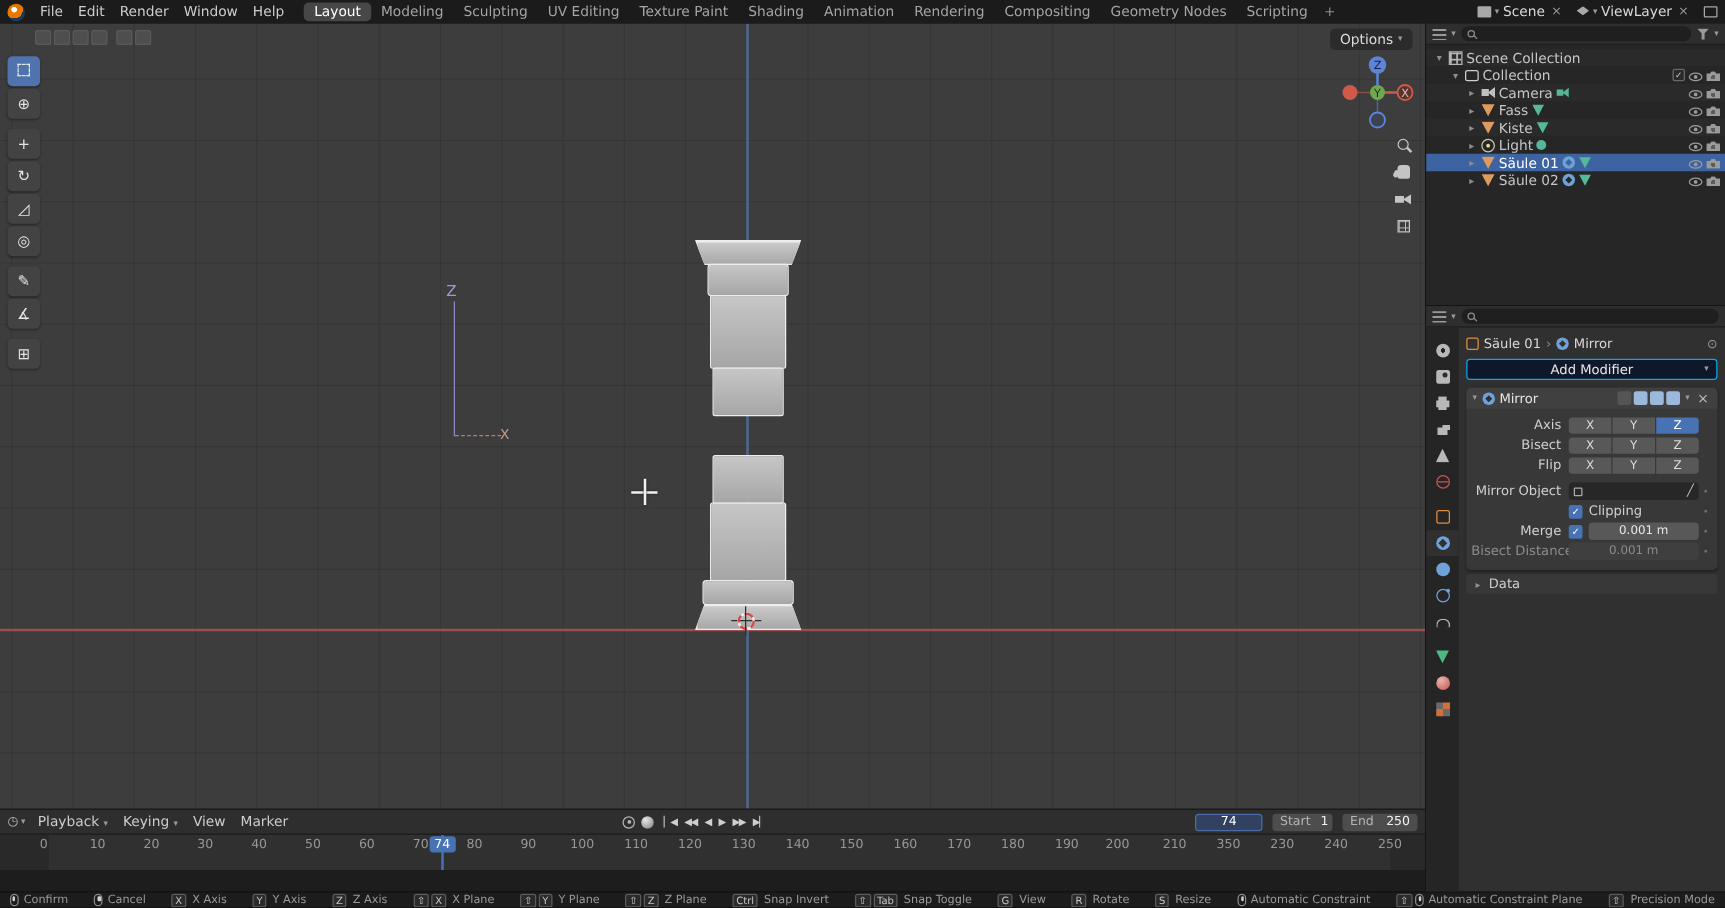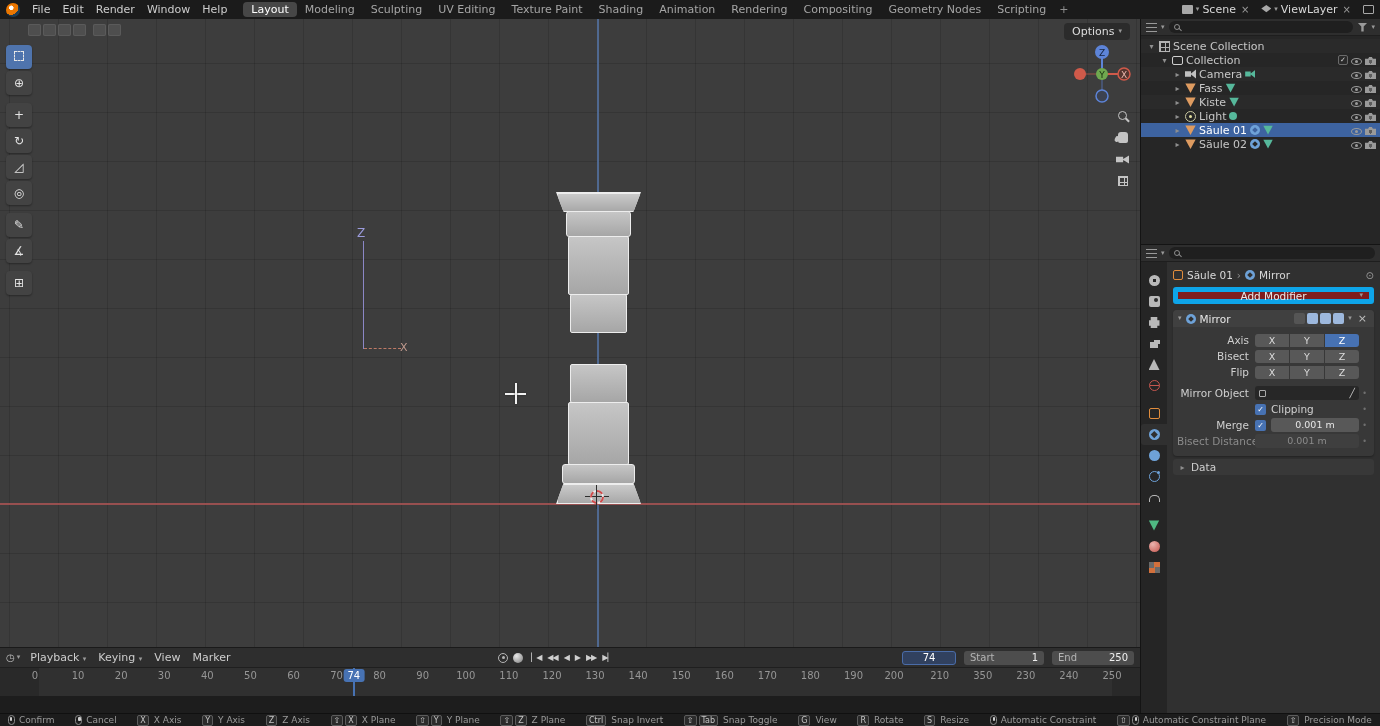--- a/index.html
+++ b/index.html
@@ -106,22 +106,22 @@
   .tl-center{position:absolute;left:498px;display:flex;align-items:center;gap:5px;}
   .reckey{width:10px;height:10px;border:1.5px solid #b5b5b5;border-radius:50%;position:relative;display:inline-block;}
   .recdot{position:absolute;inset:2.5px;background:#b5b5b5;border-radius:50%;}
   .keysphere{width:10px;height:10px;border-radius:50%;background:radial-gradient(circle at 35% 30%,#e8e8e8,#7c7c7c);display:inline-block;}
   .tbtn{color:#cfcfcf;font-size:8px;letter-spacing:-1px;padding:2px 3px;}
   .tl-right{margin-left:auto;display:flex;align-items:center;gap:8px;}
   .framefield{width:54px;height:14px;background:#31415f;border:1px solid #4a6ca8;border-radius:3px;color:#fff;text-align:center;font-size:10px;line-height:12px;}
   .field{height:14px;background:#4d4d4d;border-radius:3px;display:flex;align-items:center;padding:0 6px;font-size:10px;gap:8px;}
   .field .flabel{color:#b4b4b4;}
   .field .fval{color:#efefef;margin-left:auto;}
-  .field.start{width:80px;}
-  .field.end{width:82px;}
+  .field.start{width:48px;}
+  .field.end{width:60px;}
   .tl-ruler{position:relative;height:29px;background:#292929;border-top:1px solid #1f1f1f;overflow:hidden;}
   .range-band{position:absolute;left:39px;width:1073px;top:0;bottom:0;background:#303030;}
   .tick{position:absolute;top:2px;transform:translateX(-50%);color:#969696;font-size:10px;}
   .playhead{position:absolute;top:0;bottom:0;width:2px;background:#4772b3;transform:translateX(-1px);}
   .ph-badge{position:absolute;top:1px;left:1px;transform:translateX(-50%);background:#4772b3;color:#fff;font-size:10px;padding:0 4px;border-radius:3px;line-height:13px;}
 
   
   .outliner{height:226px;background:#262626;border-bottom:1px solid #141414;display:flex;flex-direction:column;}
   .ol-header,.pr-header{height:17px;background:#2e2e2e;display:flex;align-items:center;padding:0 5px;gap:4px;border-bottom:1px solid #1e1e1e;flex:0 0 auto;}
   .ed-lines{width:11px;height:9px;background:repeating-linear-gradient(#9a9a9a 0 1.5px,transparent 1.5px 4px);display:inline-block;}
@@ -181,21 +181,21 @@
   .pti-triangle{background:var(--c);clip-path:polygon(50% 96%,3% 4%,97% 4%);}
   .pti-sphere{background:radial-gradient(circle at 35% 30%,#eab3ae,var(--c));border-radius:50%;}
   .pti-checker{background:conic-gradient(var(--c) 0 25%,#6a6a6a 0 50%,var(--c) 0 75%,#6a6a6a 0);}
   .pcontent{flex:1;padding:4px 6px;min-width:0;}
   .crumb{display:flex;align-items:center;gap:4px;height:18px;font-size:10.5px;color:#d8d8d8;}
   .crumb .sep{color:#8d8d8d;}
   .crumb-obj{width:10px;height:10px;border:1.5px solid #e08c3c;border-radius:2px;flex:0 0 auto;}
   .dotb{width:10px;height:10px;background:#6ea2d8;border-radius:50%;position:relative;flex:0 0 auto;display:inline-block;}
   .dotb::after{content:'';position:absolute;left:3px;top:3px;width:4px;height:4px;background:#303030;transform:rotate(45deg);}
   .pin{margin-left:auto;color:#9a9a9a;font-size:10px;}
-  .addmod{position:relative;height:17px;background:#7f1d1d;border:5px solid #0ea5e9;border-radius:3px;margin:3px 0 6px 0;display:flex;align-items:center;justify-content:center;color:#e8e8e8;font-size:10.5px;}
+  .addmod{position:relative;height:17px;background:#0f172a;border:1px solid #0ea5e9;border-radius:3px;margin:3px 0 6px 0;display:flex;align-items:center;justify-content:center;color:#e8e8e8;font-size:10.5px;}
   .addmod .car{position:absolute;right:6px;}
   .modpanel{background:#383838;border-radius:4px;overflow:hidden;box-shadow:0 1px 2px rgba(0,0,0,.3);}
   .mp-head{height:17px;background:#404040;display:flex;align-items:center;gap:4px;padding:0 5px;}
   .mp-title{color:#e6e6e6;font-size:10.5px;margin-right:auto;}
   .mp-toggles{display:flex;gap:2px;}
   .mtog{width:11px;height:11px;border-radius:2px;background:#555;}
   .mtog.on{background:#9db8dd;}
   .mp-x{color:#bdbdbd;font-size:11px;padding:0 2px;}
   .mp-body{padding:5px 4px 7px 4px;}
   .mrow{display:flex;align-items:center;height:16px;}

